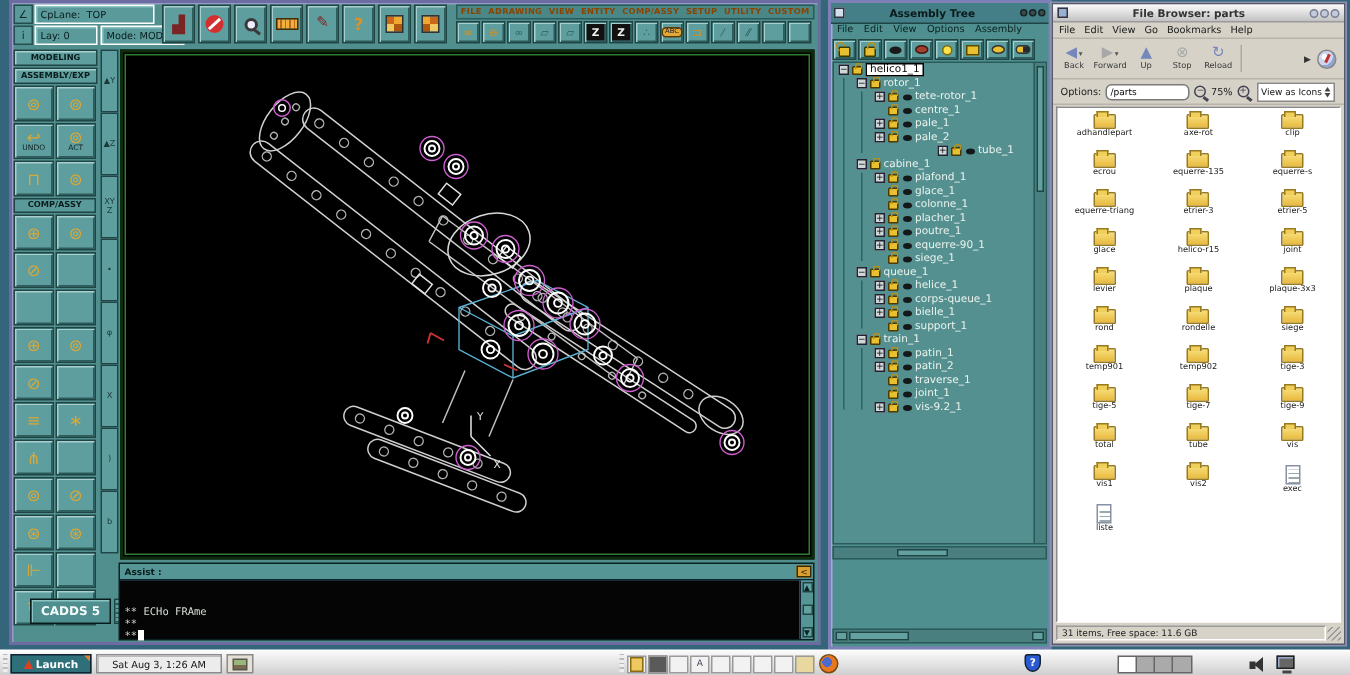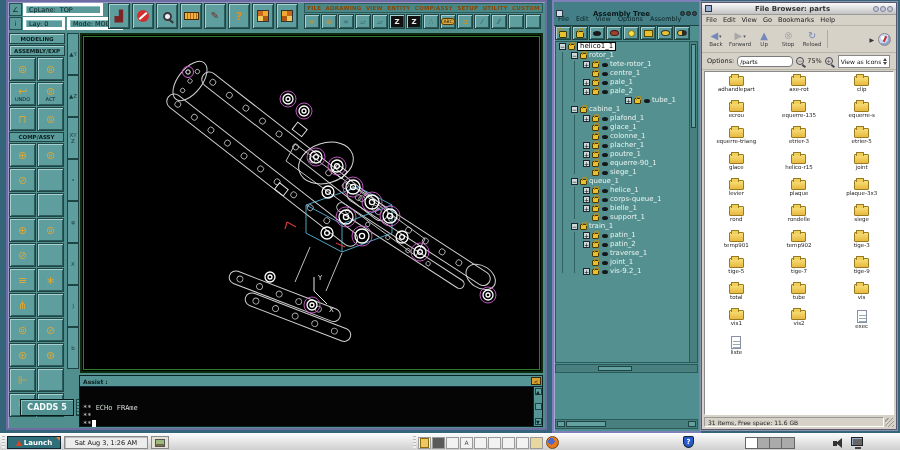--- a/index.html
+++ b/index.html
@@ -1,21 +1,21 @@
 <!DOCTYPE html>
 <html><head>
 <meta charset="utf-8">
 <style>
   *{box-sizing:border-box;margin:0;padding:0}
   html,body{width:900px;height:450px;overflow:hidden}
   body{position:relative;background:#34657a;font-family:"DejaVu Sans",sans-serif;-webkit-font-smoothing:none}
 
   
   #cadds{position:absolute;left:6px;top:0;width:541px;height:430px;background:#518f8f;border:2px solid #6c6ca2;box-shadow:inset 1px 1px 0 #9a9ac8}
-  .fld{position:absolute;background:#5a9a9a;border:3px solid #ffffff;box-shadow:inset 1px 1px 0 #8cc4c4;font-size:6.5px;color:#0b1c1c;display:flex;align-items:center;padding:0 3px;white-space:nowrap}
+  .fld{position:absolute;background:#5a9a9a;border:1px solid #ffffff;box-shadow:inset 1px 1px 0 #8cc4c4;font-size:6.5px;color:#0b1c1c;display:flex;align-items:center;padding:0 3px;white-space:nowrap}
   .mini{position:absolute;width:13px;height:13px;background:#5a9a9a;border:1px solid #23504f;font-size:7px;color:#102a2a;display:flex;align-items:center;justify-content:center}
   #cadds-tools-main{position:absolute;left:100px;top:1px;display:flex;gap:2px}
   .cbig{width:22px;height:26px;background:#5f9e9e;border:1px solid #1e4444;box-shadow:inset 1px 1px 0 #a8d0d0,inset -1px -1px 0 #2c5c5c;display:flex;align-items:center;justify-content:center}
   .ticon{font-size:10px;line-height:1;color:#333}
   .dkred{color:#7a2424;font-size:11px}
   .qmark{font-size:11px;font-weight:bold;color:#e09020}
   .noentry{display:block;width:12px;height:12px;border-radius:50%;background:#d23030;position:relative}
   .noentry::after{content:"";position:absolute;left:1px;top:5px;width:10px;height:2px;background:#fff;transform:rotate(-42deg)}
   .mag{display:block;width:9px;height:9px;border:2px solid #3a3a3a;border-radius:50%;background:#eef;position:relative}
   .mag::after{content:"";position:absolute;right:-4px;bottom:-3px;width:6px;height:2px;background:#3a3a3a;transform:rotate(38deg)}
@@ -57,21 +57,21 @@
   #console-head{position:absolute;left:0;right:0;top:0;height:11px;background:#569595;border-bottom:1px solid #123;display:flex;align-items:center;padding:0 3px}
   #console-title{font-size:6px;font-weight:bold;color:#0a1c1c}
   #console-corner{position:absolute;right:1px;top:1px;width:10px;height:8px;background:#d8a030;border:1px solid #3a2a00;font-size:6px;line-height:7px;text-align:center;color:#3a1a00}
   #console-body{position:absolute;left:0;right:9px;top:11px;bottom:0;background:#050505;padding:1px 3px;font-family:"DejaVu Sans Mono",monospace;font-size:7px;line-height:8px;color:#d6ded6;white-space:pre}
   #console-sb{position:absolute;right:0;top:11px;bottom:0;width:9px;background:#569595;border-left:1px solid #123;display:flex;flex-direction:column;justify-content:space-between;align-items:center;padding:1px 0}
   .sbw{width:7px;height:7px;background:#63a0a0;border:1px solid #1e4444;font-size:5px;color:#0a2222;text-align:center;line-height:6px}
   .cursor{display:inline-block;width:4px;height:7px;background:#fff;vertical-align:-1px;margin-left:1px}
 
   
   #aswin{position:absolute;left:552px;top:0;width:149px;height:433px;background:#4f8f8f;border:2px solid #8080b8;box-shadow:inset 1px 1px 0 #a8a8d8}
-  #as-title{position:absolute;left:0;right:0;top:0;height:24px;background:#447f88;border-bottom:1px solid #1e4444;display:flex;align-items:center;padding:0 2px}
+  #as-title{position:absolute;left:0;right:0;top:0;height:14px;background:#447f88;border-bottom:1px solid #1e4444;display:flex;align-items:center;padding:0 2px}
   #as-title .ttl{flex:1;text-align:center;font-size:7px;font-weight:bold;color:#0a1a1a}
   .wicon{width:7px;height:7px;background:#cfe0ea;border:1px solid #334}
   .dots{display:flex;gap:1px}
   .dot{width:5px;height:5px;border-radius:50%;background:#3c4c4c;border:1px solid #152525}
   #as-menus{position:absolute;left:0;right:0;top:11px;height:12px;display:flex;align-items:center;gap:7px;padding:0 4px}
   .amenu{font-size:6.5px;color:#0a2222}
   #as-tools{position:absolute;left:1px;right:1px;top:23px;height:16px;display:flex;gap:1px;align-items:center}
   .abtn{width:16px;height:14px;background:#5f9e9e;border:1px solid #1e4444;box-shadow:inset 1px 1px 0 #a8d0d0,inset -1px -1px 0 #2c5c5c;display:flex;align-items:center;justify-content:center}
   .padlock{display:block;width:8px;height:7px;background:#e8c030;border:1px solid #3a3a00;border-radius:1px;position:relative;margin-top:3px}
   .padlock::before{content:"";position:absolute;top:-4px;left:1px;width:4px;height:4px;border:1px solid #b89018;border-bottom:none;border-radius:3px 3px 0 0}

